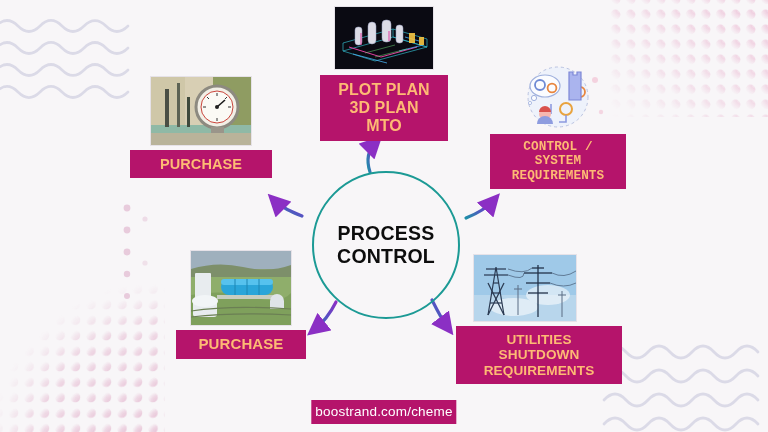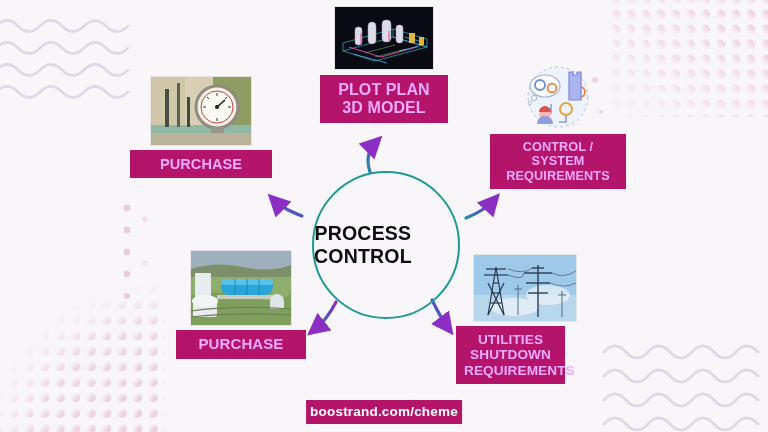--- a/index.html
+++ b/index.html
@@ -16,65 +16,65 @@
   .waves-br{right:-4px;top:338px;width:170px;height:96px;opacity:.85;}
   .dots-tr{right:0;top:-8px;width:160px;height:125px;}
   .dots-bl{left:-10px;bottom:-14px;width:175px;height:165px;}
   .dots-mid{left:120px;top:198px;width:40px;height:120px;opacity:.75;}
   .dots-tr2{left:540px;top:264px;width:30px;height:30px;opacity:.6;}
 
   
   .core{
     position:absolute;left:312px;top:171px;width:144px;height:144px;
     border-radius:50%;border:2.5px solid #1c9a95;
-    display:flex;align-items:center;
+    display:flex;align-items:center;justify-content:center;
     background:transparent;z-index:6;
   }
   .core-text{
     color:#0d0d0d;font-weight:bold;font-size:19.5px;line-height:1.16;
     text-align:center;letter-spacing:.2px;
   }
 
   
   .node{position:absolute;z-index:5;}
   .thumb{
     display:block;overflow:hidden;position:relative;
     border:1px solid #e6e2e8;background:#ddd;
   }
   .label{
-    background:#b5146b;color:#f0abfc;font-weight:bold;
+    background:#b5146b;color:#fdba74;font-weight:bold;
     text-align:center;line-height:1.13;letter-spacing:.1px;
     padding:6px 8px;box-sizing:border-box;
   }
 
   
   .n-plot      {left:320px;top:6px;width:128px;}
   .n-plot .thumb{width:98px;height:62px;margin:0 auto 5px;}
   .n-plot .label{font-size:16px;width:128px;}
 
   .n-instr     {left:130px;top:76px;width:142px;}
   .n-instr .thumb{width:100px;height:68px;margin:0 auto 4px;}
   .n-instr .label{font-size:14.5px;width:142px;}
 
-  .n-ctrl      {left:490px;top:62px;width:136px;}
+  .n-ctrl      {left:490px;top:62px;width:136px;font-family:Liberation Mono, monospace;}
   .n-ctrl .thumb{width:98px;height:70px;margin:0 auto 2px;border:none;background:transparent;}
   .n-ctrl .label{font-size:12.7px;width:136px;}
 
   .n-util      {left:456px;top:254px;width:137px;}
   .n-util .thumb{width:102px;height:66px;margin:0 auto 4px;}
-  .n-util .label{font-size:13.6px;width:109px;}
+  .n-util .label{font-size:13.6px;width:166px;}
 
   .n-equip     {left:176px;top:250px;width:130px;}
   .n-equip .thumb{width:100px;height:74px;margin:0 auto 4px;}
   .n-equip .label{font-size:15px;width:130px;}
 
   
   .footer{
     position:absolute;left:50%;transform:translateX(-50%);bottom:8px;
-    background:#b5146b;color:#fff;font-weight:bold;font-size:13.5px;
+    background:#b5146b;color:#fff;font-weight:normal;font-size:13.5px;
     padding:4px 4px 5px;letter-spacing:.2px;z-index:8;
   }
 
   
   .arrows{position:absolute;inset:0;z-index:4;}
 </style>
 </head>
 <body>
 
 <div class="stage">
@@ -219,21 +219,22 @@
             <rect x="84" y="30" width="5" height="8"></rect>
         </g>
         <g stroke="#6ee27a" stroke-width=".6" fill="none" opacity=".8">
           <path d="M30 46 L60 38"></path>
             <path d="M40 50 L72 42"></path>
         </g>
       </svg>
     </div>
     <div class="label">
       <div>PLOT PLAN</div>
-      <div>3D MODEL</div>
+      <div>3D PLAN</div>
+      <div>MTO</div>
     </div>
   </div>
 
   <div class="node n-instr">
     <div class="thumb">
       <svg viewBox="0 0 100 68" width="100" height="68">
         <rect width="100" height="68" fill="#d8cfb4"></rect>
         <rect x="0" y="0" width="34" height="68" fill="#cfc7a8"></rect>
         <rect x="62" y="0" width="38" height="68" fill="#8f9c62"></rect>
         <rect x="0" y="48" width="100" height="20" fill="#8fb9a6"></rect>

